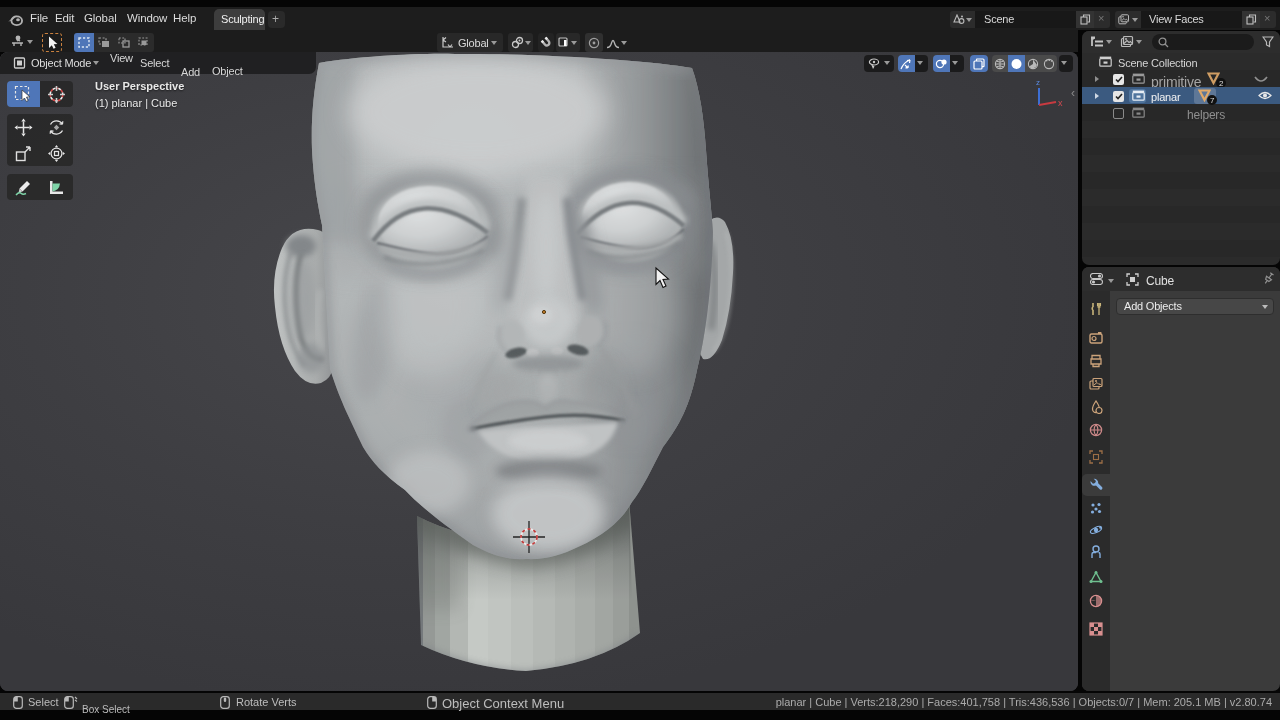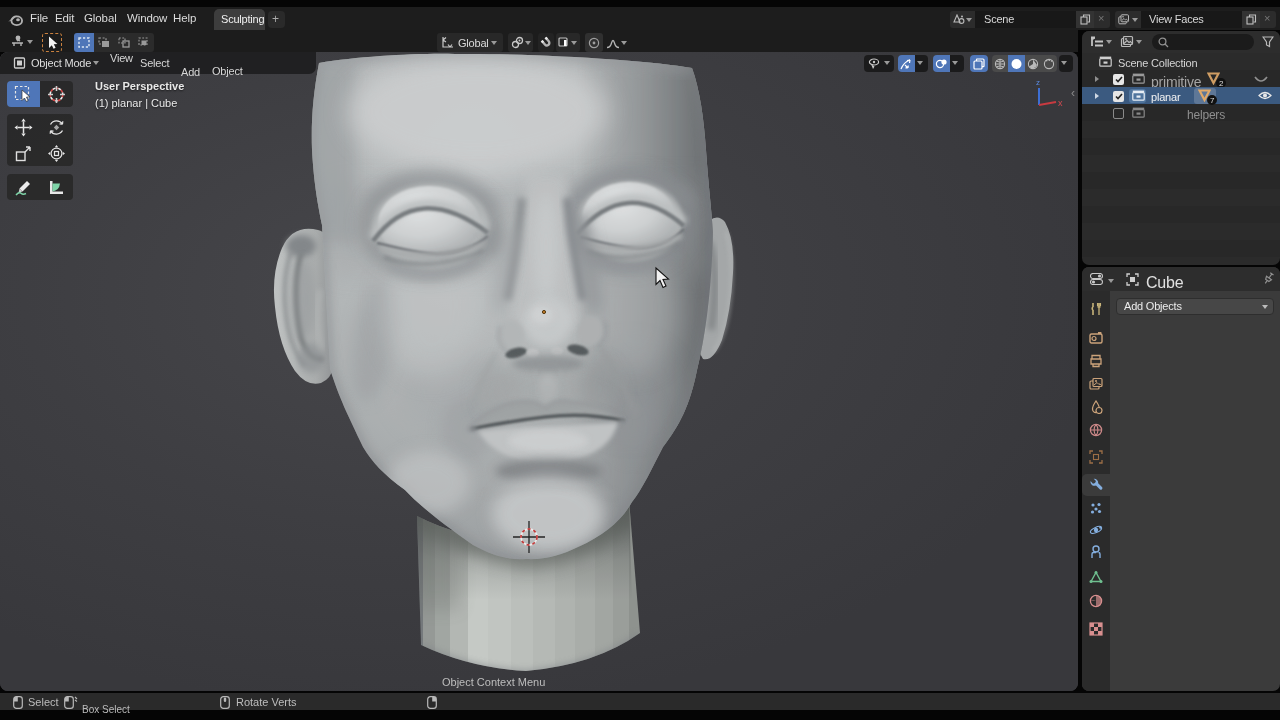--- a/index.html
+++ b/index.html
@@ -600,21 +600,21 @@
       <rect x="0.5" y="0.5" width="12" height="5" rx="2.5" fill="none" stroke="#c9c9c9" stroke-width="1.1"></rect>
       <rect x="0.5" y="6.5" width="12" height="5" rx="2.5" fill="none" stroke="#c9c9c9" stroke-width="1.1"></rect>
       <circle cx="9.5" cy="3" r="1.6" fill="#c9c9c9"></circle>
       <circle cx="3.5" cy="9" r="1.6" fill="#c9c9c9"></circle>
     </svg>
     <div class="abs dna" style="left:26px;top:12.0px;"></div>
     <svg class="abs" style="left:44px;top:6px;" width="13" height="13" viewBox="0 0 13 13">
       <path d="M1,4 V1 H4 M9,1 H12 V4 M12,9 V12 H9 M4,12 H1 V9" fill="none" stroke="#cfcfcf" stroke-width="1.3"></path>
       <rect x="4" y="4" width="5" height="5" fill="#cfcfcf"></rect>
     </svg>
-    <div class="txt" style="left:64px;top:6.5px;font-size:16px;letter-spacing:-0.2px;color:#e0e0e0;">Cube</div>
+    <div class="txt" style="left:64px;top:6.5px;font-size:12px;letter-spacing:-0.2px;color:#e0e0e0;">Cube</div>
     <svg class="abs" style="left:181px;top:5px;" width="12" height="13" viewBox="0 0 12 13">
       <path d="M4,1 L8,1 M6,1 L6,6 M3,6 L9,6 L8,9 L4,9 Z M6,9 L6,12.5" stroke="#909090" stroke-width="1.2" fill="none" transform="rotate(35 6 6)"></path>
     </svg>
 
     <div class="abs" style="left:34px;top:31px;width:158px;height:17px;background:#474747;border:1px solid #2e2e2e;border-radius:4px;"></div>
     <div class="txt" style="left:42px;top:33px;font-size:11px;letter-spacing:-0.2px;color:#ececec;">Add Objects</div>
     <div class="abs dna" style="left:180px;top:38.0px;border-top-color:#bbb;"></div>
 
     <div class="abs" style="left:0;top:207px;width:28px;height:22px;background:#3b3b3b;border-radius:5px 0 0 5px;"></div>
 
@@ -701,15 +701,16 @@
   <div class="txt" style="left:82px;top:704px;font-size:10px;color:#bdbdbd;">Box Select</div>
   <svg class="abs" style="left:220px;top:695.5px;" width="10" height="13" viewBox="0 0 10 13">
     <rect x="0.7" y="0.7" width="8.6" height="11.6" rx="2.6" fill="none" stroke="#b9b9b9" stroke-width="1.2"></rect>
     <rect x="3.8" y="1.6" width="2.4" height="4.4" rx="1.2" fill="#b9b9b9"></rect>
   </svg>
   <div class="txt" style="left:236px;top:696px;font-size:11px;color:#bdbdbd;">Rotate Verts</div>
   <svg class="abs" style="left:427px;top:695.5px;" width="10" height="13" viewBox="0 0 10 13">
     <rect x="0.7" y="0.7" width="8.6" height="11.6" rx="2.6" fill="none" stroke="#b9b9b9" stroke-width="1.2"></rect>
     <path d="M9,1.4 Q8,0.8 5.2,0.8 L5.2,5.6 L9,5.6 Z" fill="#b9b9b9"></path>
   </svg>
-  <div class="txt" style="left:442px;top:676px;font-size:11px;color:#bdbdbd;">Object Context Menu</div>
+  <div class="txt" style="left:442px;top:696px;font-size:13px;color:#bdbdbd;">Object Context Menu</div>
+  <div class="txt" style="right:8px;top:696px;font-size:11px;color:#ababab;">planar | Cube | Verts:218,290 | Faces:401,758 | Tris:436,536 | Objects:0/7 | Mem: 205.1 MB | v2.80.74</div>
 
 </div>
 
 </body></html>

